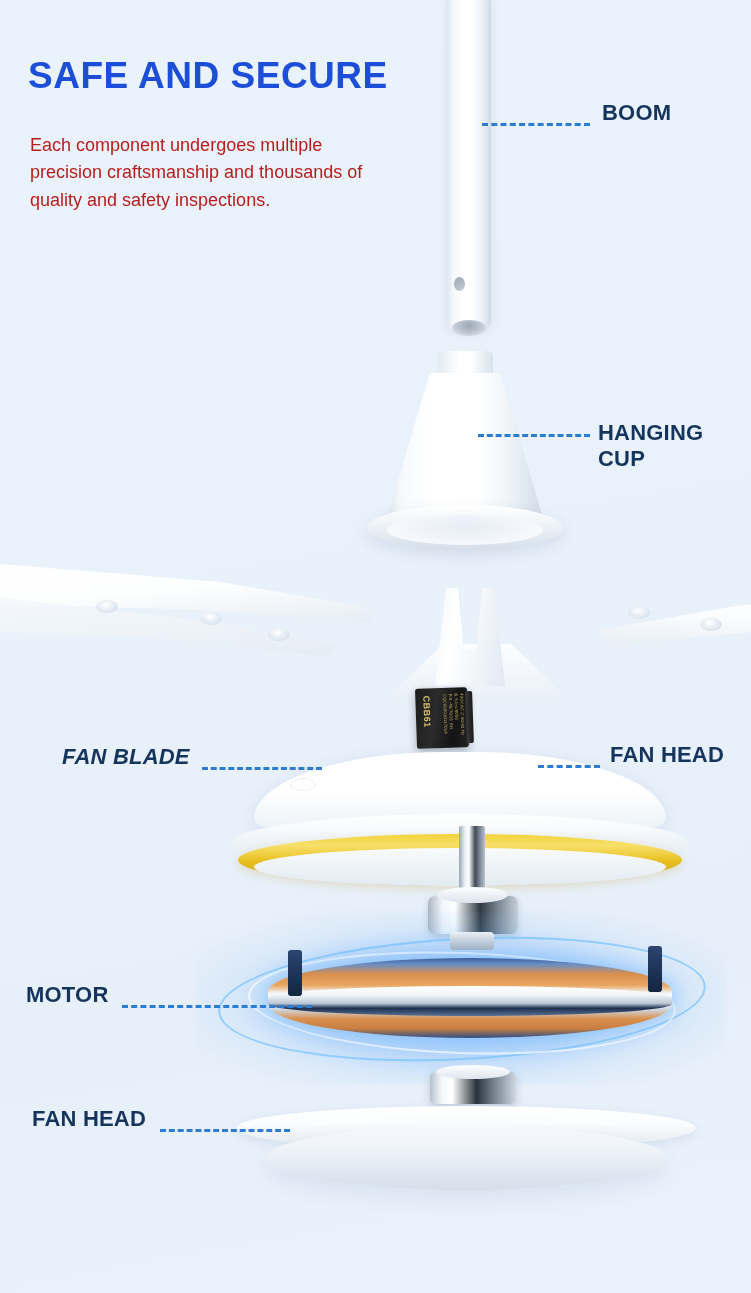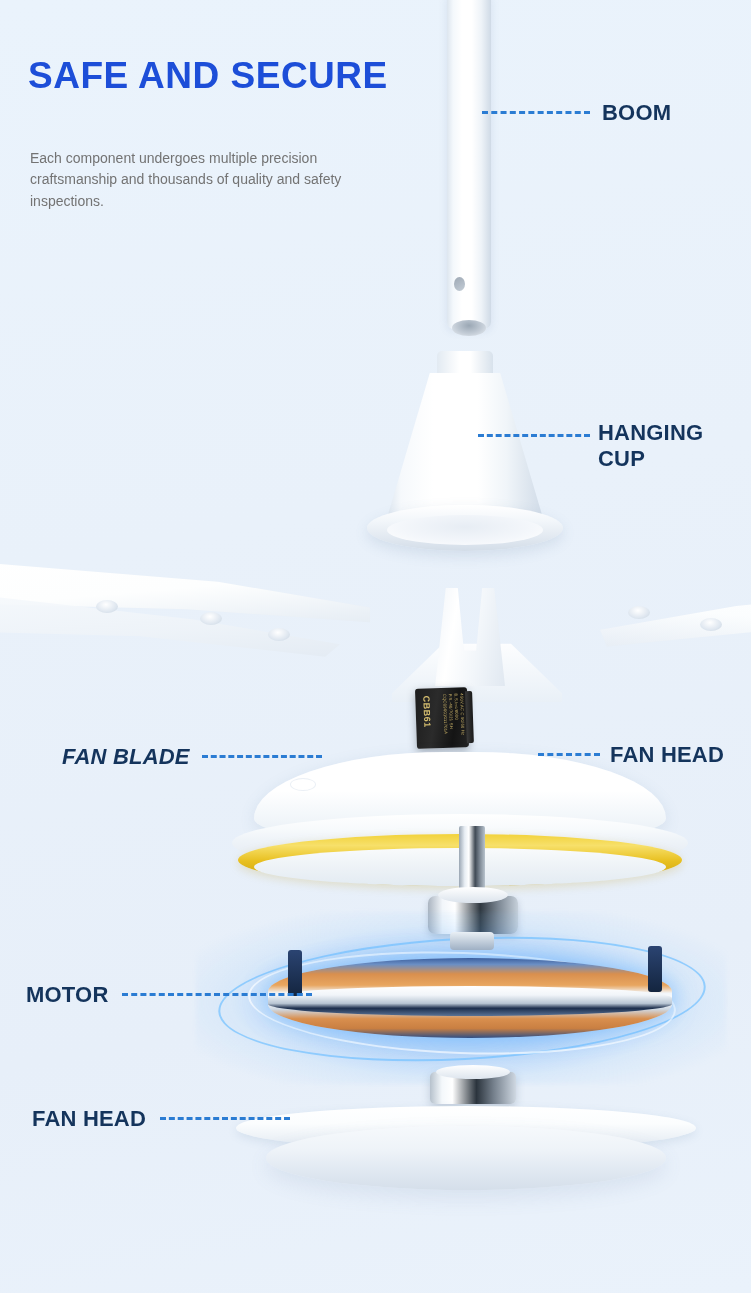--- a/index.html
+++ b/index.html
@@ -11,26 +11,26 @@
   }
   .stage { position:absolute; inset:0; }
 
   
   .headline {
     position:absolute; left:28px; top:57px;
     font-size:37px; font-weight:bold; letter-spacing:.5px;
     color:#1d4ed8; line-height:1;
   }
   .subcopy {
-    position:absolute; left:30px; top:148px; width:360px;
-    font-size:14px; line-height:1.52; color:#737373; font-weight:400;
-  }
-
-  
-  .callout { position:absolute; display:flex; align-items:center; white-space:nowrap; }
+    position:absolute; left:30px; top:132px; width:360px;
+    font-size:18px; line-height:1.52; color:#b91c1c; font-weight:400;
+  }
+
+  
+  .callout { position:absolute; display:flex; align-items:flex-end; white-space:nowrap; }
   .callout .txt {
     font-size:22px; font-weight:bold; color:#14345c;
     letter-spacing:.2px; line-height:1.18;
   }
   .callout.two-line .txt { white-space:normal; width:150px; }
   .dash {
     height:0; border-top:3px dashed #2b7cd3; flex:none;
   }
   .c-boom   { left:482px; top:100px; }
   .c-boom .dash   { width:108px; margin-right:12px; }

